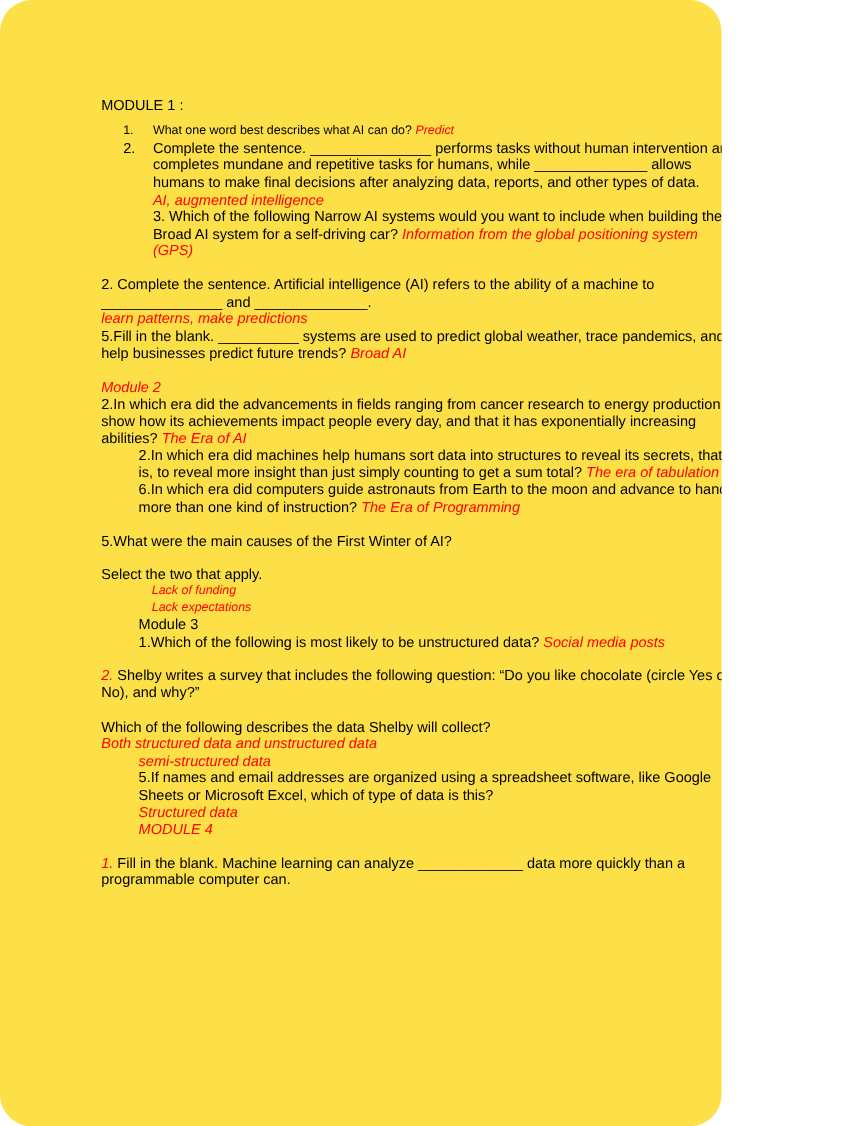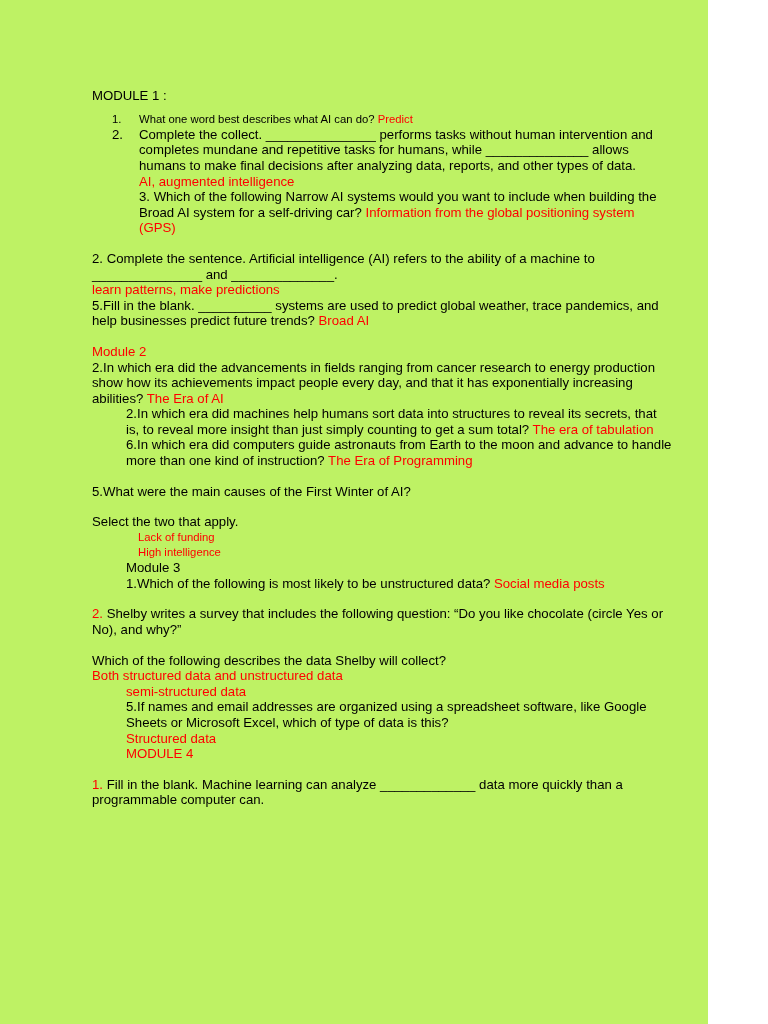--- a/index.html
+++ b/index.html
@@ -7,25 +7,26 @@
     margin: 0;
     padding: 0;
     background: #ffffff;
   }
   body {
     font-family: "Liberation Sans", sans-serif;
     color: #000000;
   }
   .page {
     position: relative;
-    width: 708px;
+    width: 656px;
     height: 1024px;
-    background: #bef264;
+    background: #fde047;
     overflow: hidden;
     box-sizing: border-box;
+    border-radius: 29px;
   }
   .content {
     position: absolute;
     left: 92px;
     top: 88px;
     width: 581px;
   }
   
   .p {
     margin: 0;
@@ -38,20 +39,21 @@
   .p.small {
     font-size: 11.3px;
     line-height: 15.2px;
     padding-left: 12px;
   }
   .indent {
     margin-left: 34px;
   }
   .red {
     color: #ff0000;
+    font-style: italic;
   }
   .gap-sm { height: 8px; }
   .gap-md { height: 15px; }
   
   .olist {
     margin: 0;
     padding: 0;
     list-style: none;
   }
   .olist-item {
@@ -83,21 +85,21 @@
 
     <div class="gap-sm"></div>
 
     <div class="olist">
 
       <div class="olist-item small">
         <span class="num">1.</span><span>What one word best describes what AI can do? </span><span class="red">Predict</span>
       </div>
 
       <div class="olist-item big">
-        <span class="num">2.</span><span>Complete the collect. </span><span class="blank">_______________</span><span> performs tasks without human intervention and completes mundane and repetitive tasks for humans, while </span><span class="blank">______________</span><span> allows humans to make final decisions after analyzing data, reports, and other types of data.</span>
+        <span class="num">2.</span><span>Complete the sentence. </span><span class="blank">_______________</span><span> performs tasks without human intervention and completes mundane and repetitive tasks for humans, while </span><span class="blank">______________</span><span> allows humans to make final decisions after analyzing data, reports, and other types of data.</span>
         <div class="p red">AI, augmented intelligence</div>
         <div class="p"><span>3. Which of the following Narrow AI systems would you want to include when building the Broad AI system for a self-driving car? </span><span class="red">Information from the global positioning system (GPS)</span></div>
       </div>
 
     </div>
 
     <div class="gap-md"></div>
 
     <p class="p"><span>2. Complete the sentence. Artificial intelligence (AI) refers to the ability of a machine to </span><span class="blank">_______________</span><span> and </span><span class="blank">______________</span><span>.</span></p>
     <p class="p red">learn patterns, make predictions</p>
@@ -117,21 +119,21 @@
 
     <div class="gap-md"></div>
 
     <p class="p">5.What were the main causes of the First Winter of AI?</p>
 
     <div class="gap-md"></div>
 
     <p class="p">Select the two that apply.</p>
 
     <p class="p small indent red">Lack of funding</p>
-    <p class="p small indent red">High intelligence</p>
+    <p class="p small indent red">Lack expectations</p>
 
     <p class="p indent">Module 3</p>
 
     <p class="p indent"><span>1.Which of the following is most likely to be unstructured data? </span><span class="red">Social media posts</span></p>
 
     <div class="gap-md"></div>
 
     <p class="p"><span class="red nowrapnum">2.</span><span> Shelby writes a survey that includes the following question: “Do you like chocolate (circle Yes or No), and why?”</span></p>
 
     <div class="gap-md"></div>

